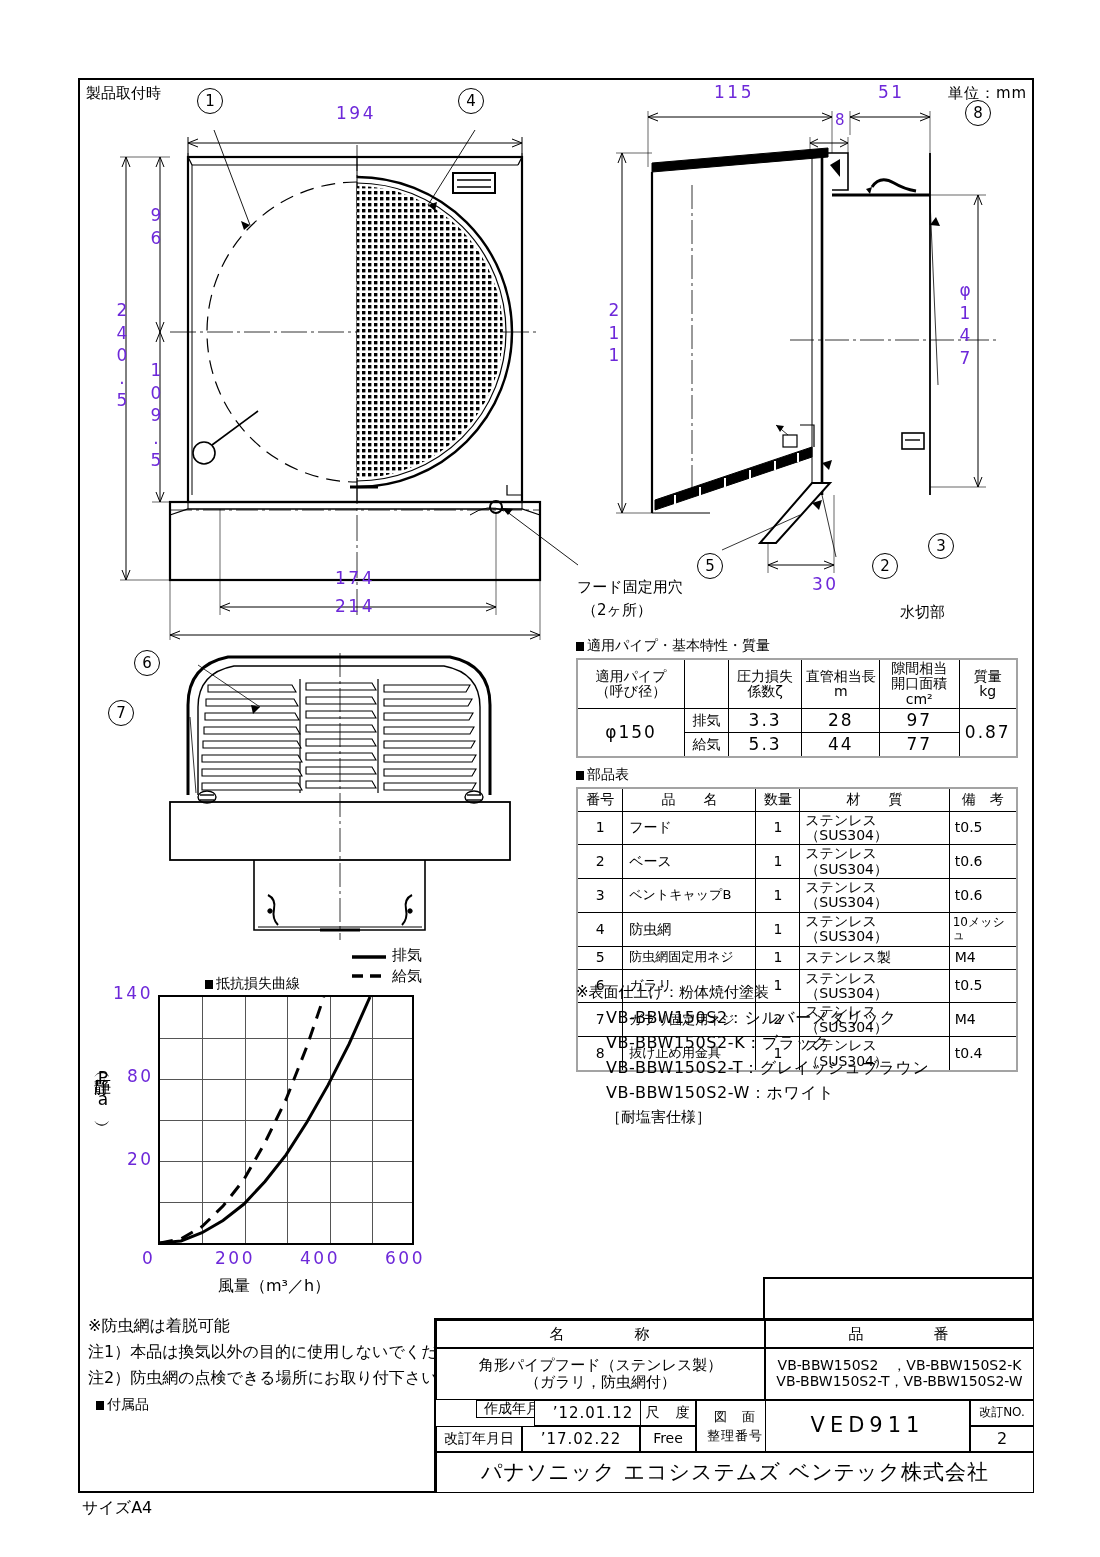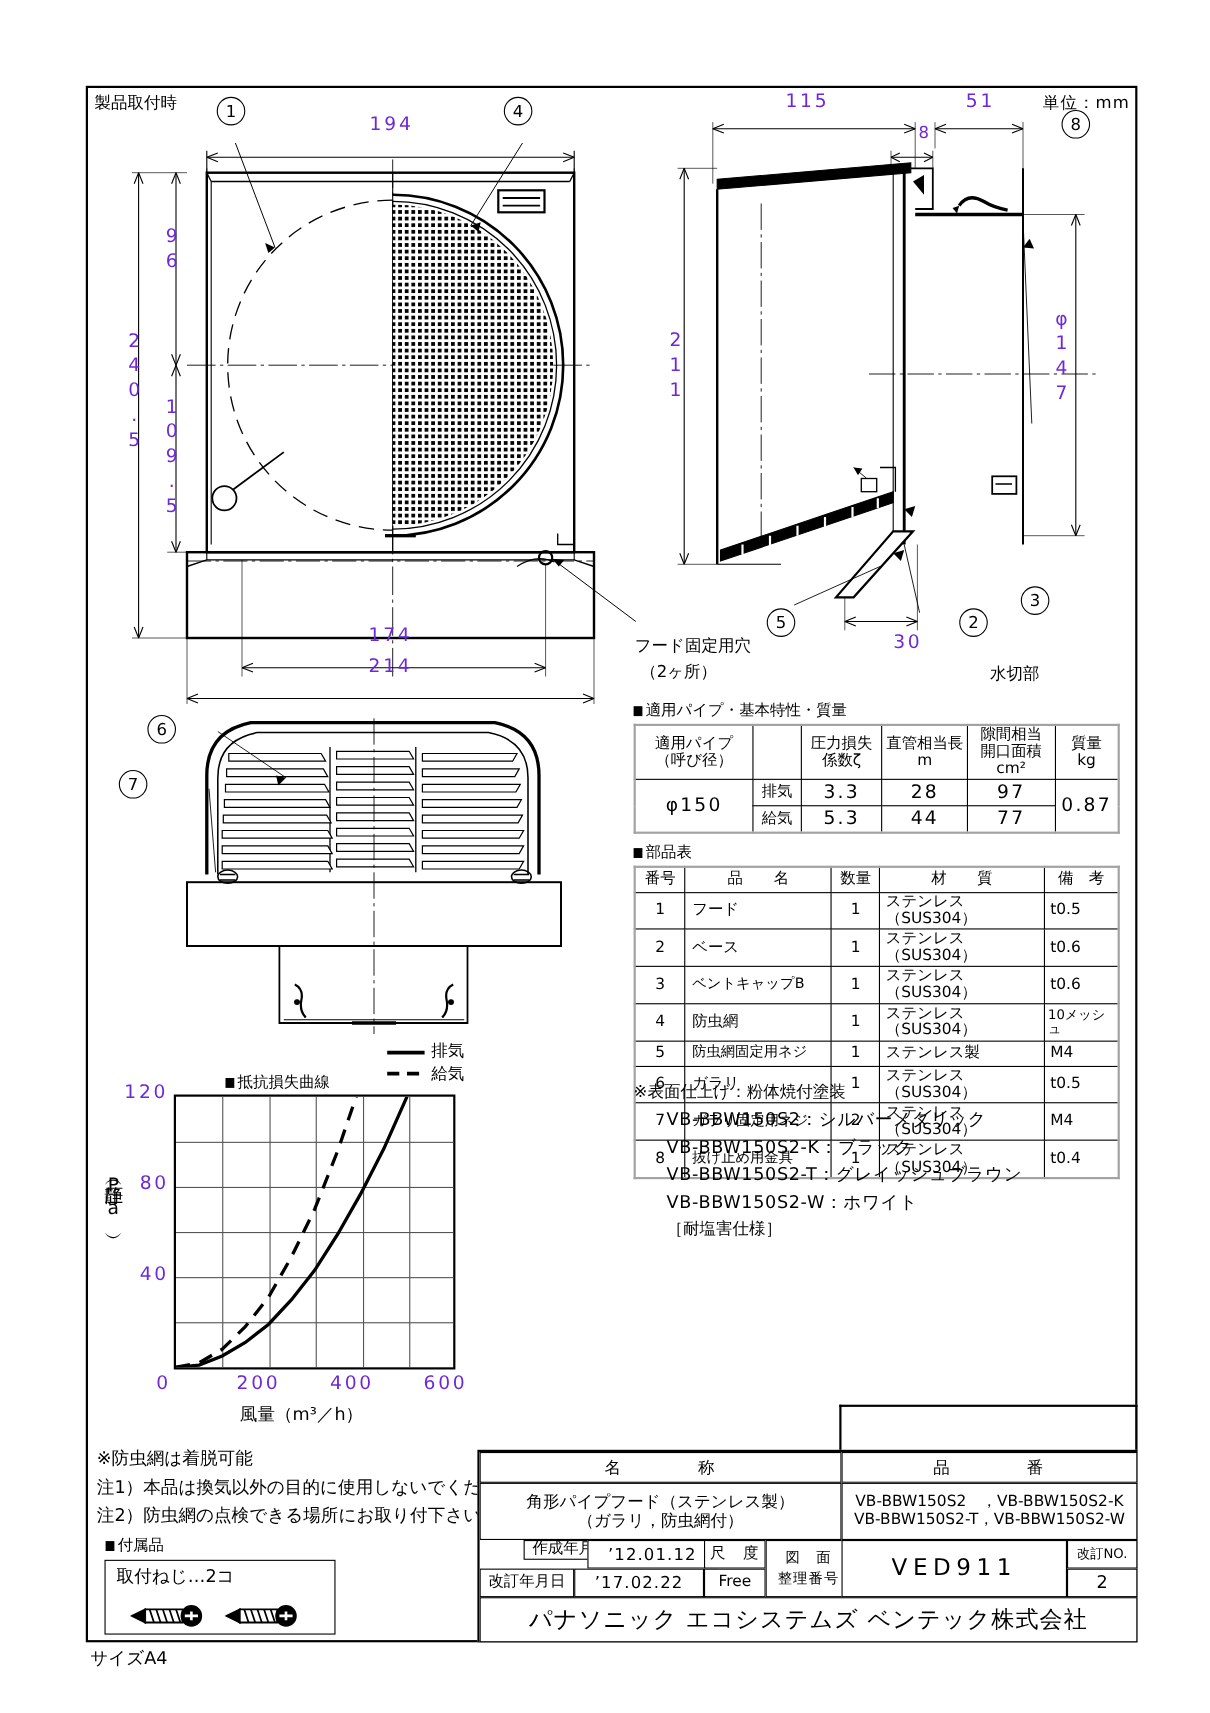--- a/index.html
+++ b/index.html
@@ -565,61 +565,40 @@
     <div class="gridline-h" style="top:205px;"></div>
 
     <svg style="position:absolute; left:0; top:0;" width="252" height="246" viewBox="0 0 252 246" preserveAspectRatio="none">
 
       <path id="curve-exhaust" fill="none" stroke="#000" stroke-width="3" d="M0.00 246.00 L21.00 243.95 L42.00 235.75 L63.00 223.45 L84.00 207.05 L105.00 184.50 L126.00 157.85 L147.00 125.05 L168.00 88.15 L189.00 47.15 L210.00 0.00"></path>
 
       <path id="curve-supply" fill="none" stroke="#000" stroke-width="3" stroke-dasharray="13 9" d="M0.00 246.00 L21.00 241.90 L42.00 229.60 L63.00 209.10 L84.00 182.45 L105.00 145.55 L126.00 102.50 L147.00 49.20 L163.80 0.00"></path>
     </svg>
   </div>
 
-  <div class="txt dim" style="left:113px; top:985px;">120</div>
+  <div class="txt dim" style="left:113px; top:985px;">140</div>
   <div class="txt dim" style="left:127px; top:1068px;">80</div>
-  <div class="txt dim" style="left:127px; top:1151px;">40</div>
+  <div class="txt dim" style="left:127px; top:1151px;">20</div>
   <div class="txt dim" style="left:142px; top:1250px;">0</div>
 
   <div class="txt dim" style="left:215px; top:1250px;">200</div>
   <div class="txt dim" style="left:300px; top:1250px;">400</div>
   <div class="txt dim" style="left:385px; top:1250px;">600</div>
 
   <div class="vert" style="left:92px; top:1065px; font-size:17px;">静圧（Pa）</div>
   <div class="txt" style="left:218px; top:1278px; font-size:16px;">風量（m³／h）</div>
 
   <div class="txt jp" style="left:88px; top:1318px; font-size:16px;">※防虫網は着脱可能</div>
   <div class="txt jp" style="left:88px; top:1344px; font-size:16px;">注1）本品は換気以外の目的に使用しないでください。</div>
   <div class="txt jp" style="left:88px; top:1370px; font-size:16px;">注2）防虫網の点検できる場所にお取り付下さい。</div>
 
   <div class="tblcaption" style="left:96px; top:1396px; font-size:14px;">
     <span class="sq"></span><span>付属品</span>
   </div>
 
-  <div id="acc-box">
-    <div class="txt jp" style="left:10px; top:6px; font-size:16px; position:absolute;">取付ねじ…2コ</div>
-    <svg style="position:absolute; left:18px; top:36px;" width="180" height="28" viewBox="0 0 180 28">
-      <g fill="none" stroke="#000" stroke-width="1.6">
-
-        <path d="M6 14 L18 8 L18 20 Z" fill="#000"></path>
-        <path d="M18 8 L52 8 L52 20 L18 20 Z" fill="#fff"></path>
-        <path d="M22 8 L26 20 M28 8 L32 20 M34 8 L38 20 M40 8 L44 20 M46 8 L50 20"></path>
-        <circle cx="60" cy="14" r="9" fill="#000"></circle>
-        <path d="M54 14 L66 14" stroke="#fff" stroke-width="2.4"></path>
-        <path d="M60 10 L60 18" stroke="#fff" stroke-width="2.4"></path>
-
-        <path d="M92 14 L104 8 L104 20 Z" fill="#000"></path>
-        <path d="M104 8 L138 8 L138 20 L104 20 Z" fill="#fff"></path>
-        <path d="M108 8 L112 20 M114 8 L118 20 M120 8 L124 20 M126 8 L130 20 M132 8 L136 20"></path>
-        <circle cx="146" cy="14" r="9" fill="#000"></circle>
-        <path d="M140 14 L152 14" stroke="#fff" stroke-width="2.4"></path>
-        <path d="M146 10 L146 18" stroke="#fff" stroke-width="2.4"></path>
-      </g>
-    </svg>
-  </div>
 
   <div class="tb-top-right-box"></div>
 
   <div id="titleblock">
 
     <div class="tbcell" style="left:0px; top:28px; width:329px; height:52px; font-size:15px;">角形パイプフード（ステンレス製）
 （ガラリ，防虫網付）</div>
 
     <div class="tbcell" style="left:0px; top:0px; width:329px; height:28px; letter-spacing:2px;">名　　　　称</div>
 

